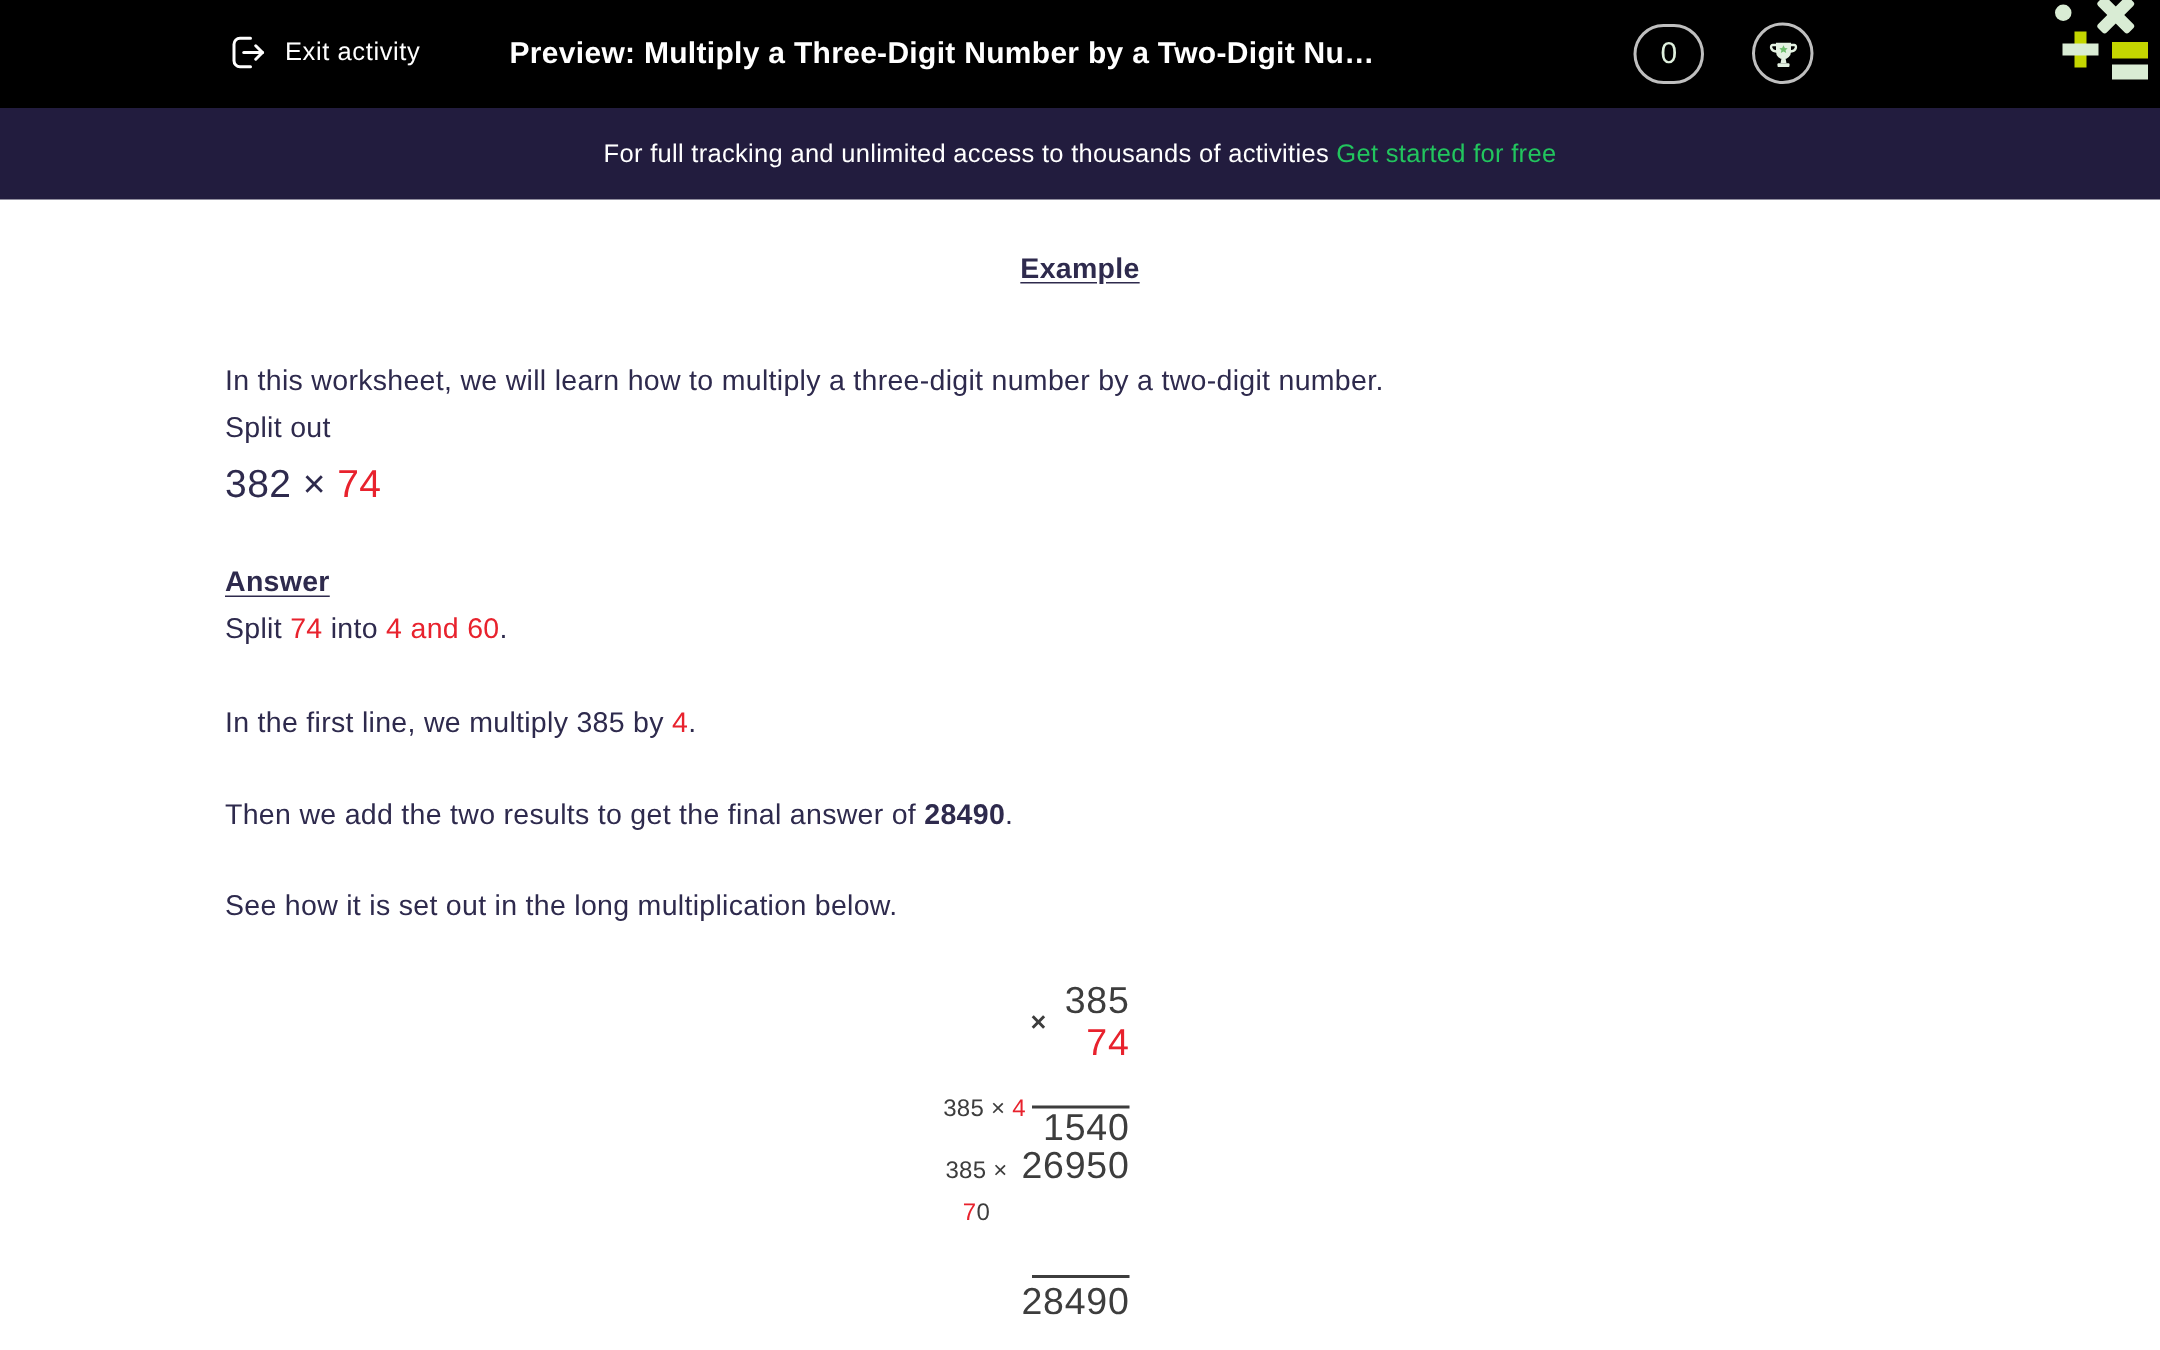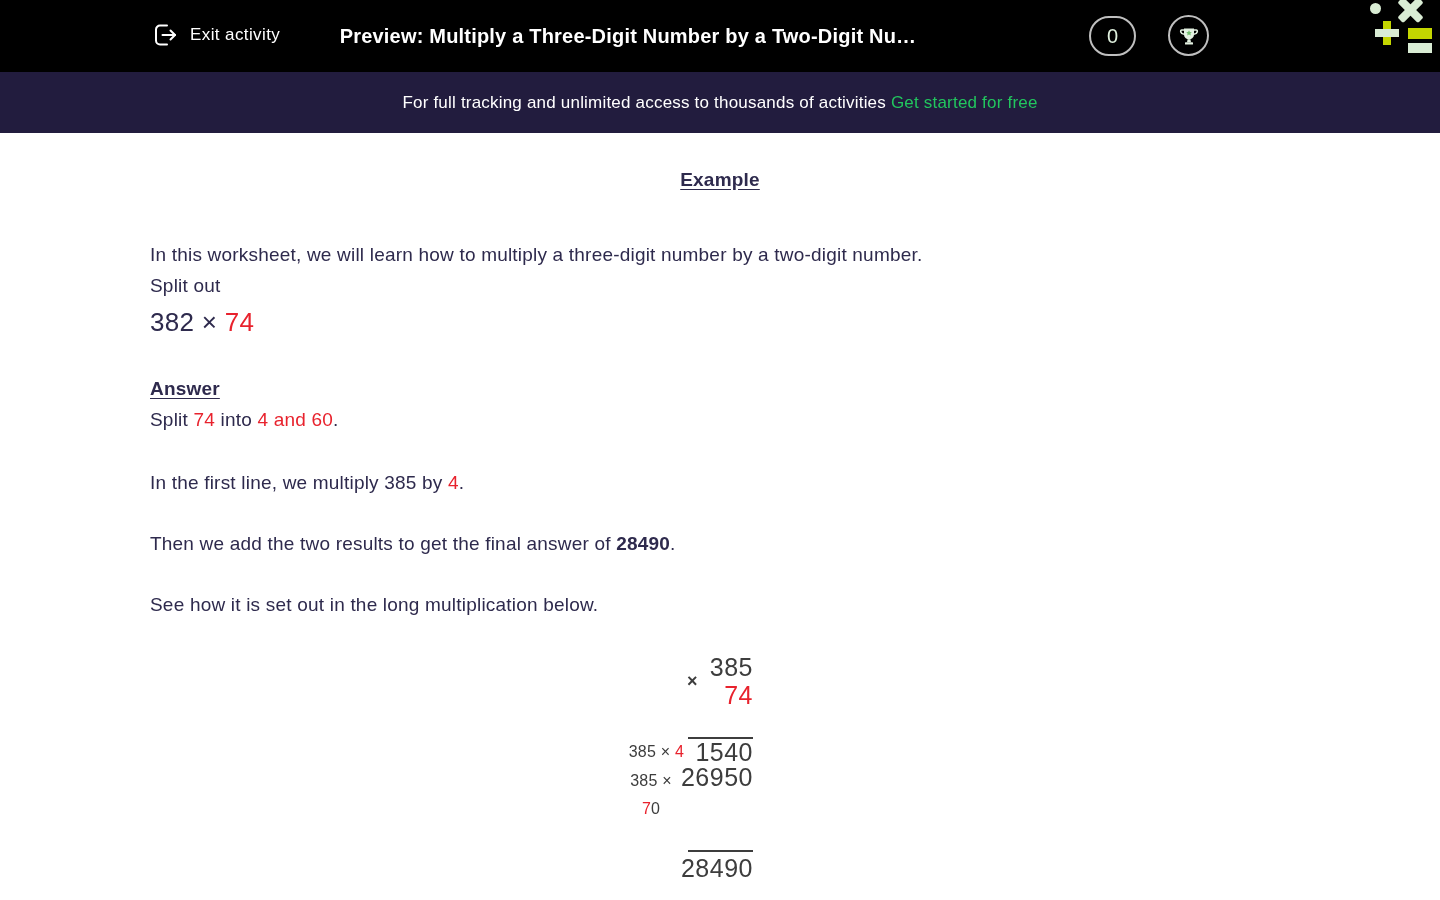--- a/index.html
+++ b/index.html
@@ -136,21 +136,21 @@
   .mrule {
     position: absolute; left: 88px; width: 65px; height: 2px; background: #3d3d3d;
   }
   .mrule-1 { top: 100px; }
   .mrule-2 { top: 213px; }
   .mlbl {
     position: absolute;
     font-size: 16px; line-height: 20px; font-weight: 500; letter-spacing: 0.2px;
     color: #3d3d3d; white-space: nowrap;
   }
-  .mlbl-row1 { top: 105px; right: 116px; }
+  .mlbl-row1 { top: 93px; right: 116px; }
   .mlbl-row2 { top: 130px; left: 20px; width: 62px; text-align: center; line-height: 28px; }
 </style>
 </head>
 <body>
 
 <div class="page">
 
   <header class="topbar">
     <button class="exit-btn">
       <span style="display:flex;">

